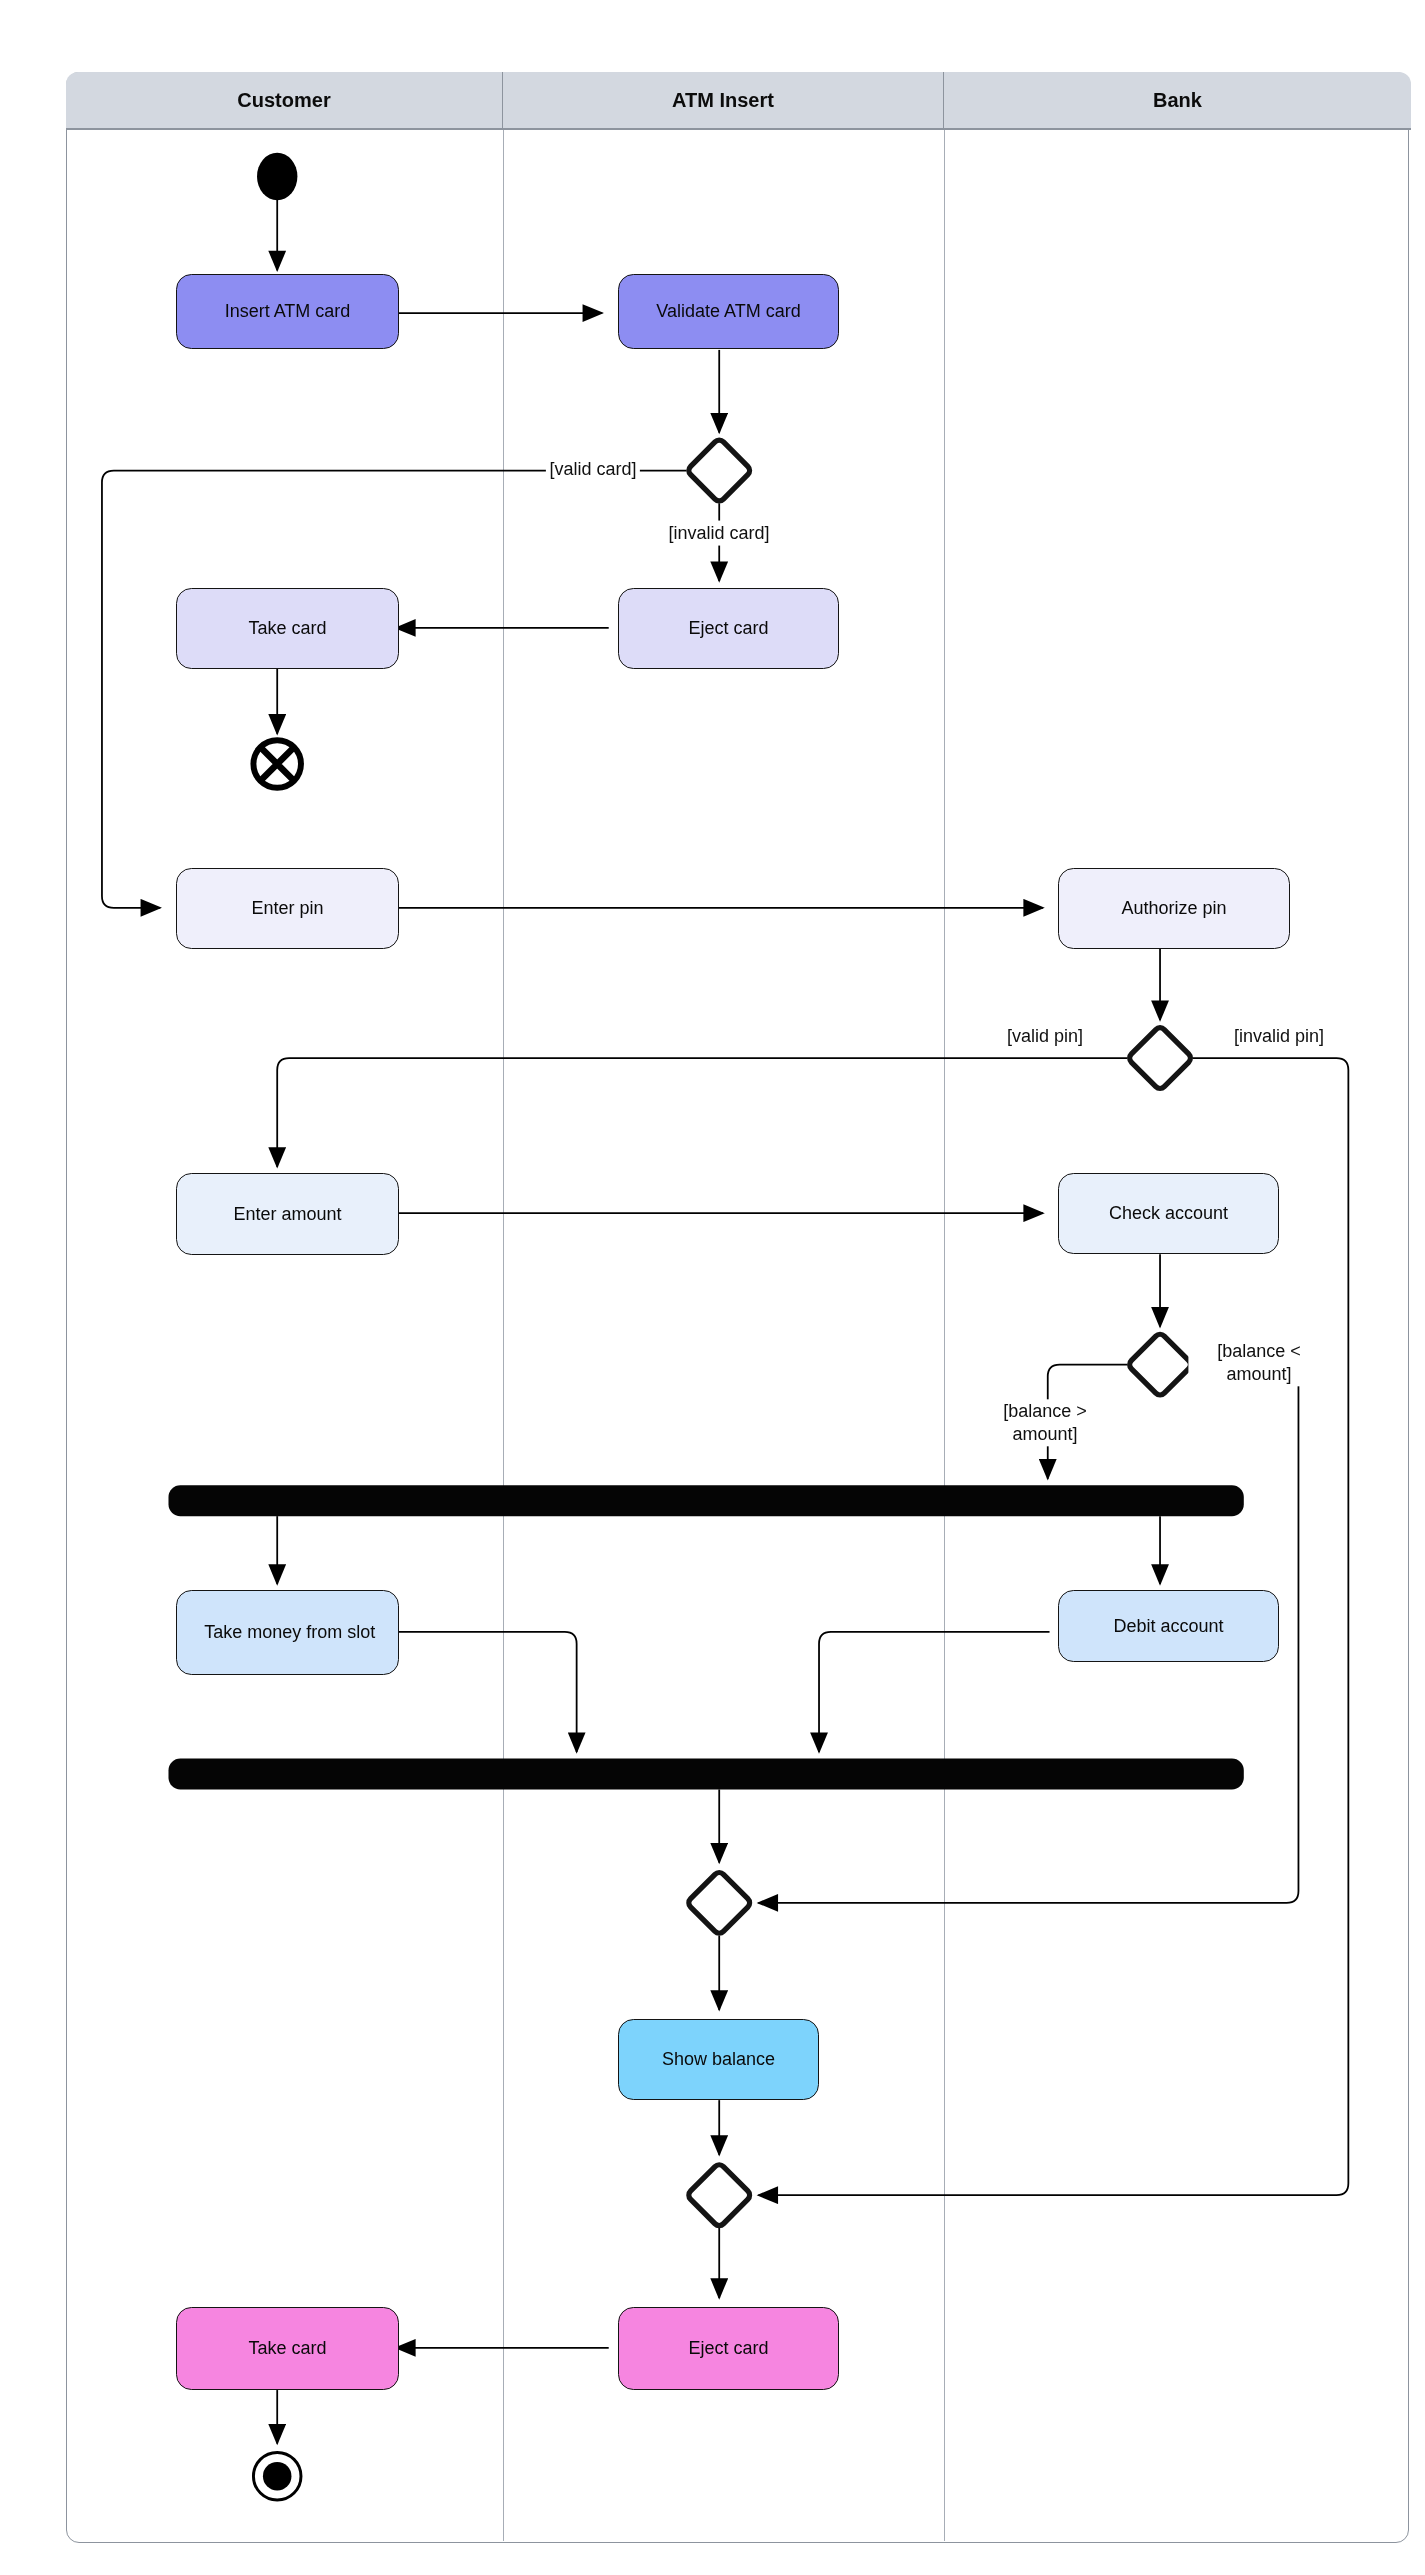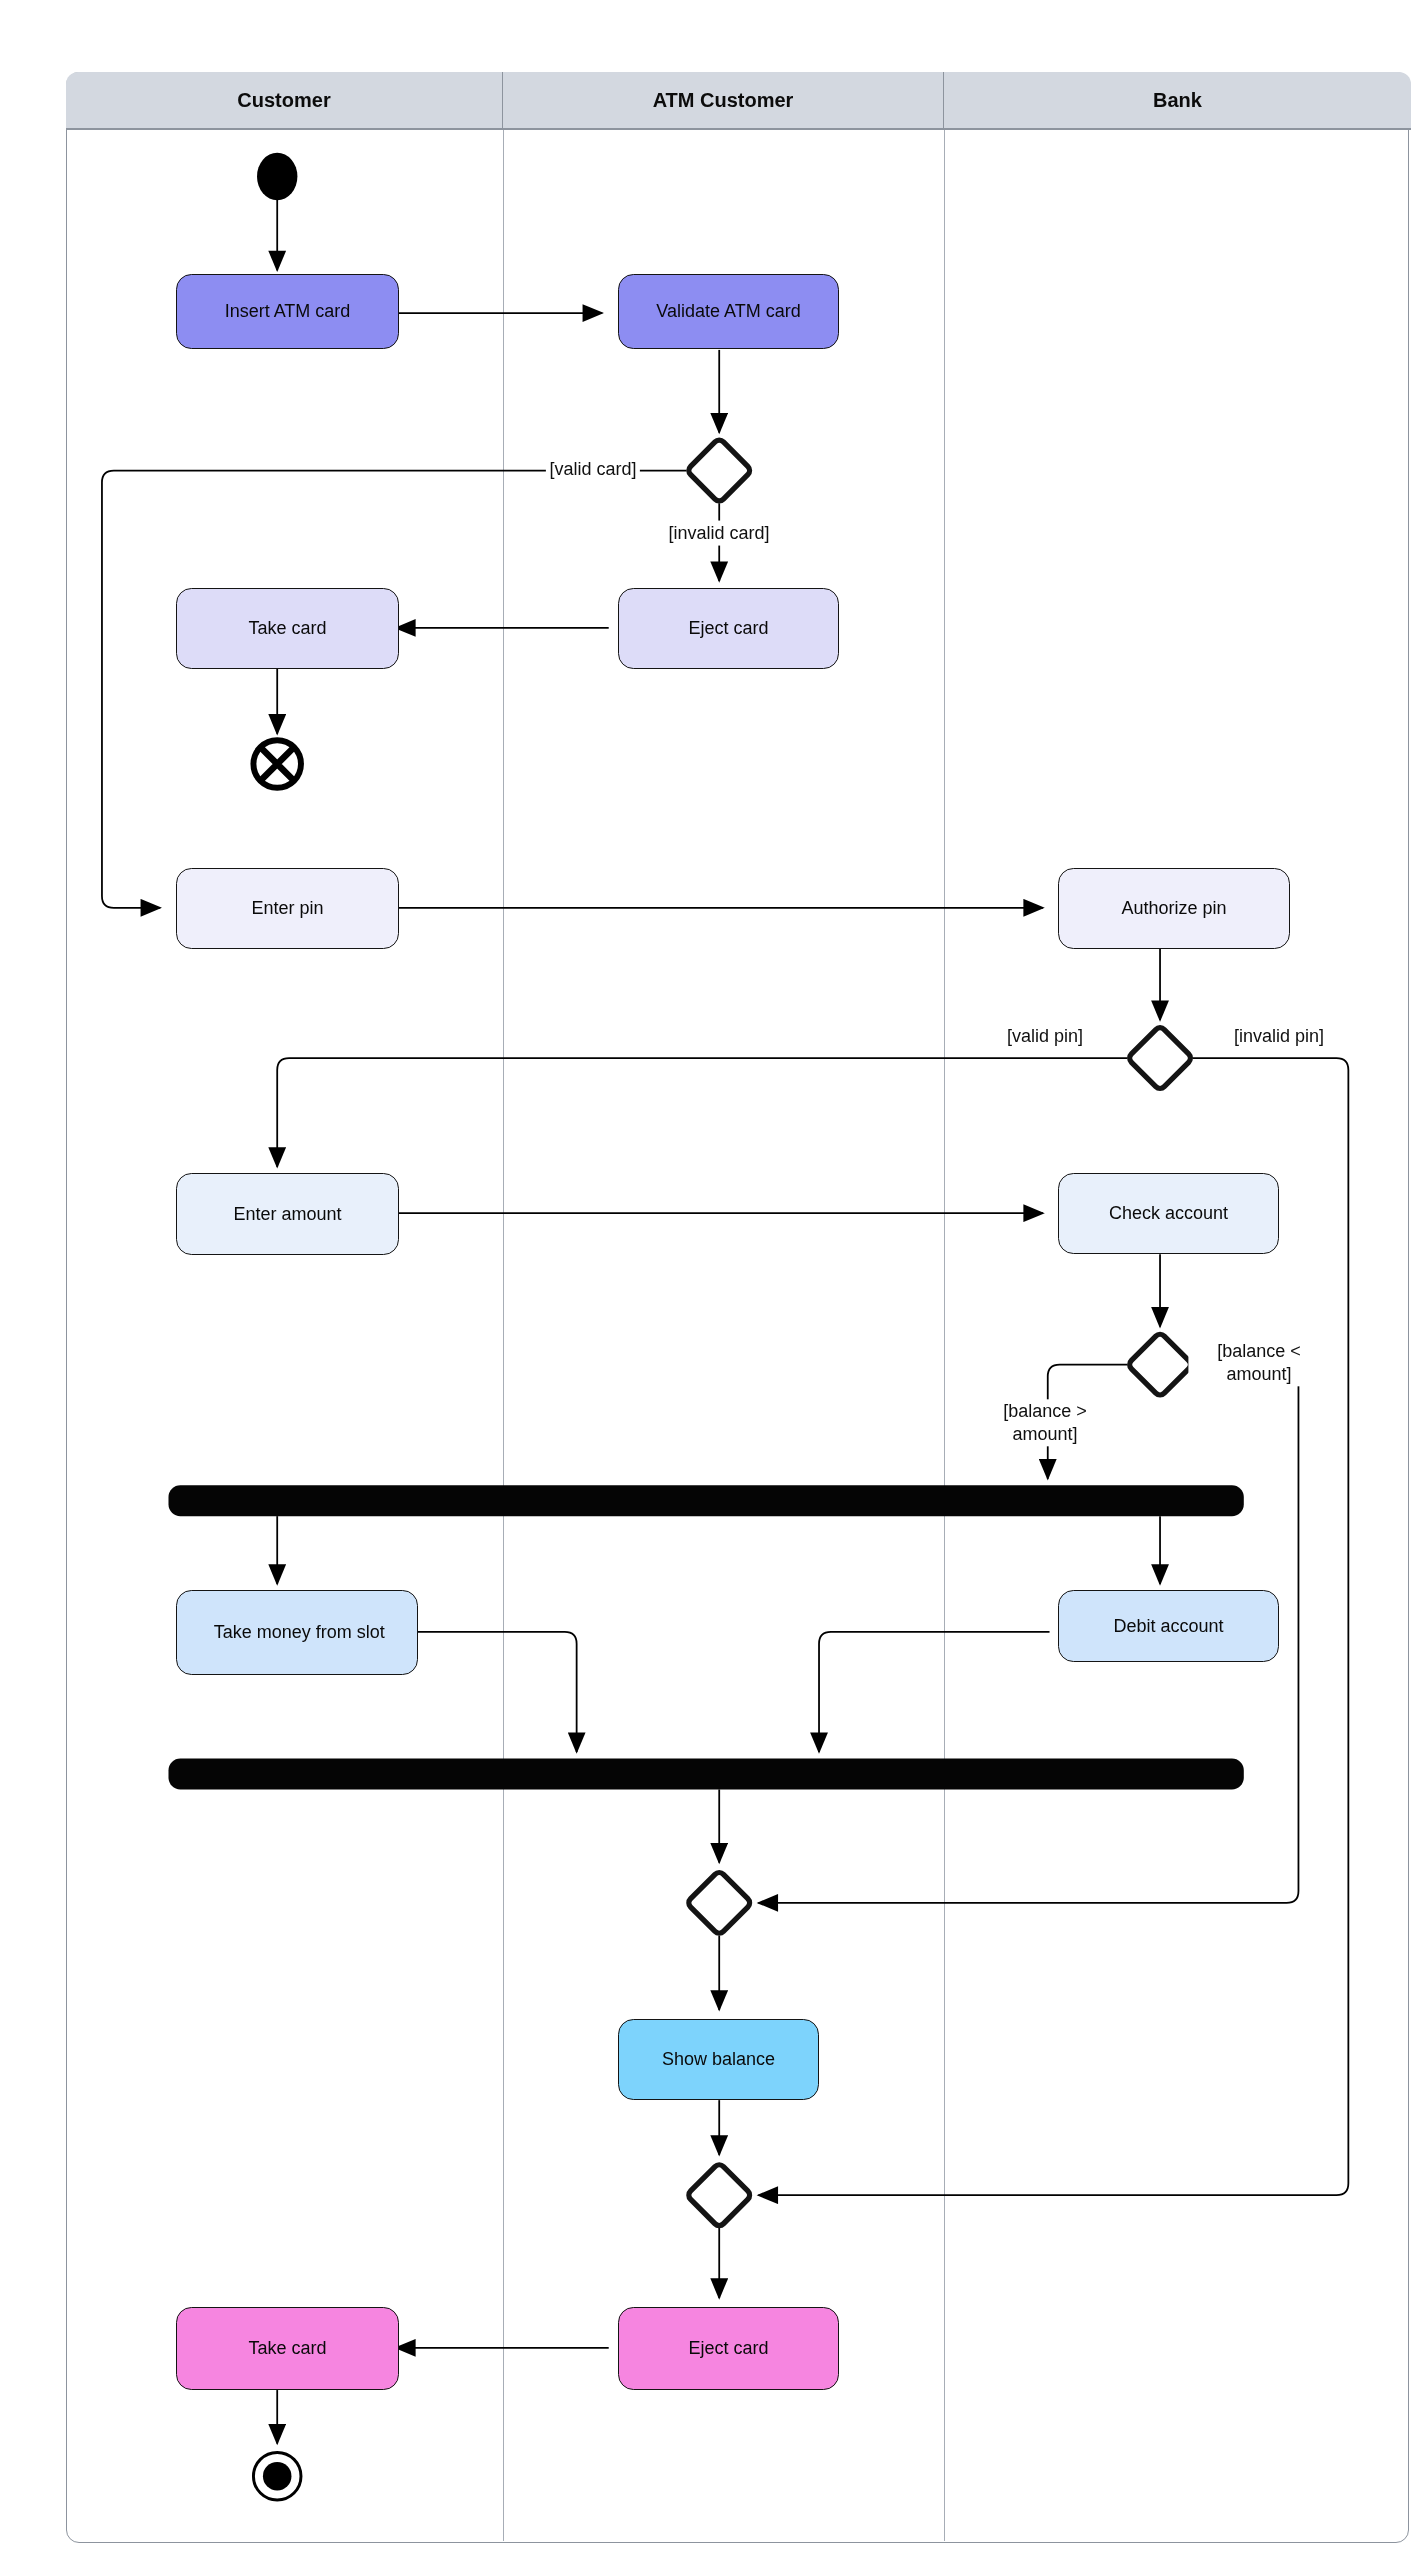--- a/index.html
+++ b/index.html
@@ -34,21 +34,21 @@
 
   <div class="frame"></div>
   <div class="lane-divider" style="left:495px;"></div>
   <div class="lane-divider" style="left:936px;"></div>
 
   <div class="header">
     <div class="header-cell c1">
       <span>Customer</span>
     </div>
     <div class="header-cell c2">
-      <span>ATM Customer</span>
+      <span>ATM Insert</span>
     </div>
     <div class="header-cell c3">
       <span>Bank</span>
     </div>
   </div>
 
   <svg class="wires" viewBox="0 0 2400 4336">
     <defs>
       <marker id="arrow" viewBox="0 0 12 10" refX="11" refY="5" markerWidth="44" markerHeight="30" markerUnits="userSpaceOnUse" orient="auto">
         <path d="M0 0 L12 5 L0 10 Z" fill="#000"></path>
@@ -114,21 +114,21 @@
   <div class="node" style="left: 159px; top: 588px; width: 223px; height: 81px; background-color: rgb(221, 220, 248);">Take card</div>
 
   <div class="node" style="left: 159px; top: 868px; width: 223px; height: 81px; background-color: rgb(239, 239, 251);">Enter pin</div>
 
   <div class="node" style="left: 1041px; top: 868px; width: 232px; height: 81px; background-color: rgb(239, 239, 251);">Authorize pin</div>
 
   <div class="node" style="left: 159px; top: 1173px; width: 223px; height: 82px; background-color: rgb(232, 240, 251);">Enter amount</div>
 
   <div class="node" style="left: 1041px; top: 1173px; width: 221px; height: 81px; background-color: rgb(232, 240, 251);">Check account</div>
 
-  <div class="node" style="left: 159px; top: 1590px; width: 242px; height: 85px; background-color: rgb(207, 228, 251); padding-left: 13px;">Take money from slot</div>
+  <div class="node" style="left: 159px; top: 1590px; width: 223px; height: 85px; background-color: rgb(207, 228, 251); padding-left: 13px;">Take money from slot</div>
 
   <div class="node" style="left: 1041px; top: 1590px; width: 221px; height: 72px; background-color: rgb(207, 228, 251);">Debit account</div>
 
   <div class="node" style="left: 601px; top: 2019px; width: 201px; height: 81px; background-color: #7dd3fc;">Show balance</div>
 
   <div class="node" style="left: 601px; top: 2307px; width: 221px; height: 83px; background-color: rgb(246, 133, 224);">Eject card</div>
 
   <div class="node" style="left: 159px; top: 2307px; width: 223px; height: 83px; background-color: rgb(246, 133, 224);">Take card</div>
 
   <div class="guard" style="left:585px;top:469px;">[valid card]</div>

